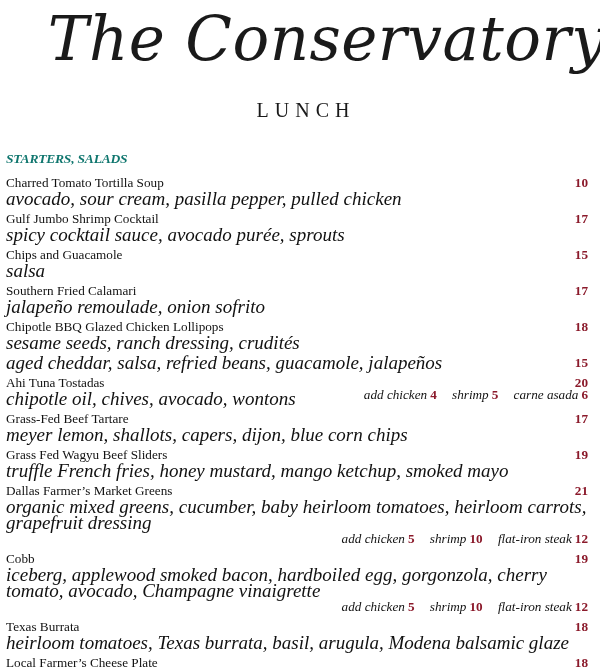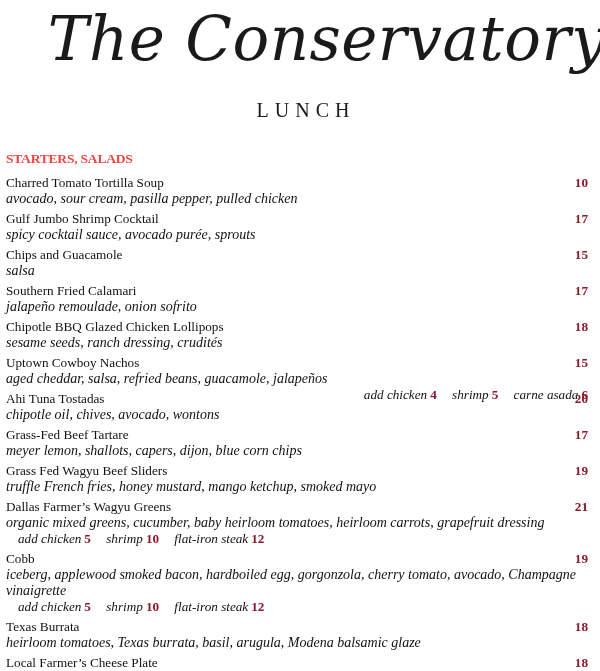--- a/index.html
+++ b/index.html
@@ -40,41 +40,42 @@
       color: #1a1a1a;
       line-height: 28px;
       padding-left: 6px;
     }
     .section-title {
       position: absolute;
       left: 6px;
       top: 150px;
       font-size: 13.5px;
       font-weight: bold;
-      color: #ef4444;
+      color: #0f766e;
       line-height: 18px;
       letter-spacing: -0.2px;
+      font-style: italic;
     }
     .items {
       position: absolute;
       left: 6px;
       top: 175px;
       width: 582px;
     }
     .item {
       position: relative;
       margin-bottom: 0;
     }
     .item-name {
       font-size: 13.2px;
       line-height: 16px;
       color: #111;
     }
     .item-desc {
-      font-size: 14px;
+      font-size: 19px;
       font-style: italic;
       line-height: 16px;
       color: #111;
     }
     .item-price {
       position: absolute;
       right: 0;
       top: 0;
       font-size: 13.2px;
       font-weight: bold;
@@ -84,21 +85,21 @@
     .addons-inline {
       position: absolute;
       right: 0;
       top: 32px;
       font-size: 13.2px;
       line-height: 16px;
       font-style: italic;
       white-space: nowrap;
     }
     .addons-line {
-      text-align: left;
+      text-align: right;
       font-size: 13.2px;
       line-height: 16px;
       font-style: italic;
       white-space: nowrap;
     }
     .addon {
       display: inline-block;
       margin-left: 12px;
     }
     .addon-price {
@@ -150,21 +151,20 @@
   <div class="gap"></div>
 
   <div class="item">
     <div class="item-name">Chipotle BBQ Glazed Chicken Lollipops</div>
     <div class="item-desc">sesame seeds, ranch dressing, crudités</div>
     <div class="item-price">18</div>
   </div>
   <div class="gap"></div>
 
   <div class="item">
-    <div class="item-name">Uptown Cowboy Nachos</div>
     <div class="item-desc">aged cheddar, salsa, refried beans, guacamole, jalapeños</div>
     <div class="item-price">15</div>
     <div class="addons-inline">
       <span class="addon"><span>add chicken</span><span class="addon-price">4</span></span>
       <span class="addon"><span>shrimp</span><span class="addon-price">5</span></span>
       <span class="addon"><span>carne asada</span><span class="addon-price">6</span></span>
     </div>
   </div>
   <div class="gap"></div>
 
@@ -183,21 +183,21 @@
   <div class="gap"></div>
 
   <div class="item">
     <div class="item-name">Grass Fed Wagyu Beef Sliders</div>
     <div class="item-desc">truffle French fries, honey mustard, mango ketchup, smoked mayo</div>
     <div class="item-price">19</div>
   </div>
   <div class="gap"></div>
 
   <div class="item">
-    <div class="item-name">Dallas Farmer’s Wagyu Greens</div>
+    <div class="item-name">Dallas Farmer’s Market Greens</div>
     <div class="item-desc">organic mixed greens, cucumber, baby heirloom tomatoes, heirloom carrots, grapefruit dressing</div>
     <div class="item-price">21</div>
     <div class="addons-line">
       <span class="addon"><span>add chicken</span><span class="addon-price">5</span></span>
       <span class="addon"><span>shrimp</span><span class="addon-price">10</span></span>
       <span class="addon"><span>flat-iron steak</span><span class="addon-price">12</span></span>
     </div>
   </div>
   <div class="gap"></div>
 

